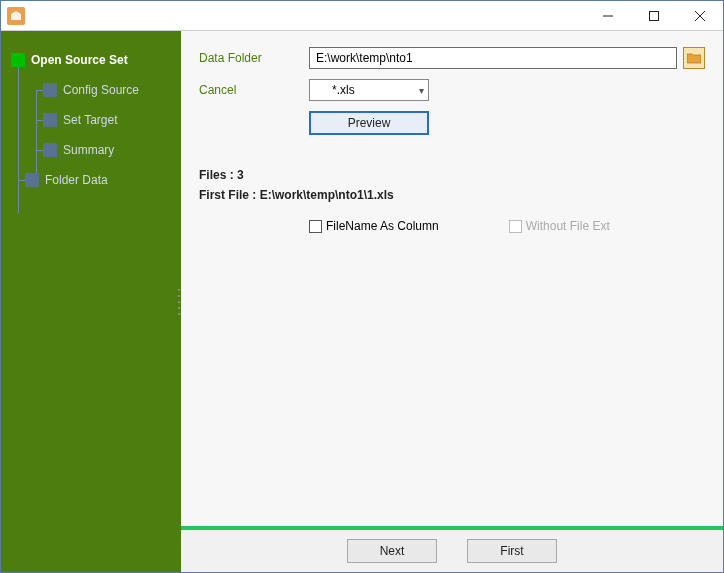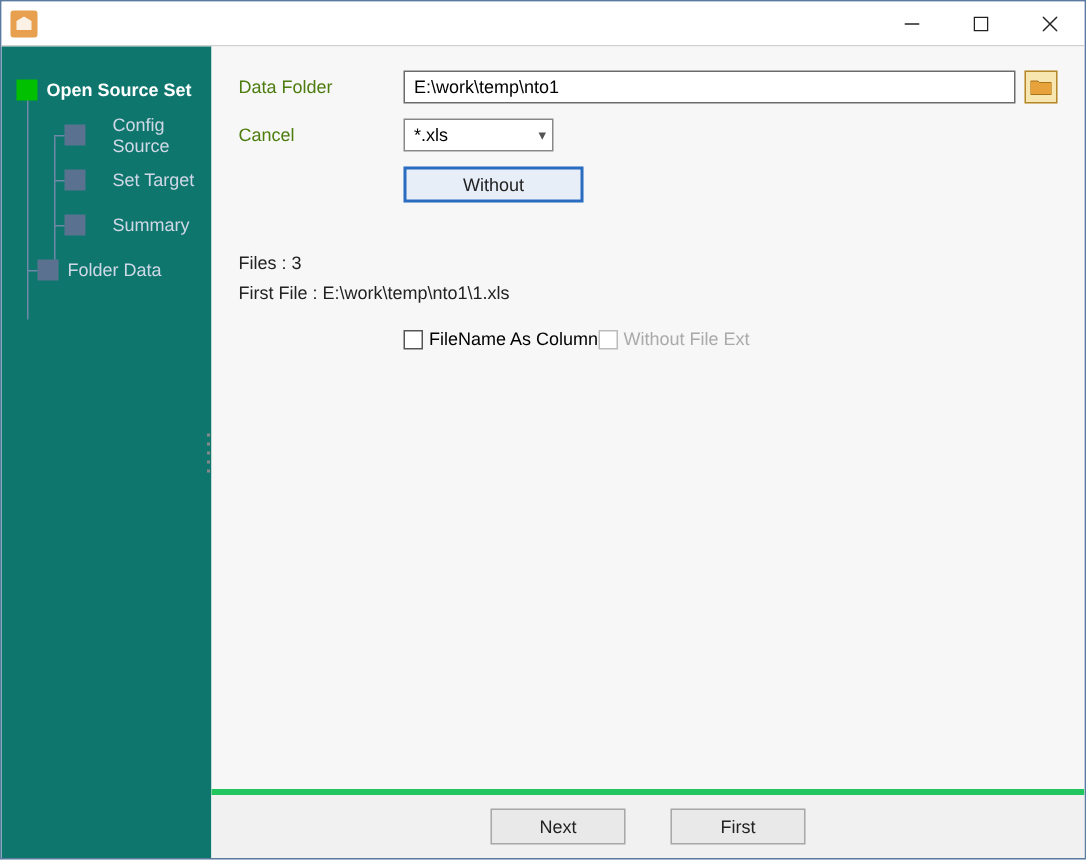--- a/index.html
+++ b/index.html
@@ -33,22 +33,22 @@
     width: 46px; height: 30px;
     display: flex; align-items: center; justify-content: center;
     font-size: 14px; color: #333;
   }
 
   .body-area {
     display: flex;
     height: calc(573px - 30px - 2px);
   }
   .sidebar {
-    width: 140px;
-    background: #0f766e;
+    width: 180px;
+    background: #4d7c0f;
     position: relative;
   }
   .tree {
     position: relative;
     padding-top: 14px;
   }
   .tree-line-v1 { position:absolute; left:17px; top:32px; width:1px; height:150px; background:#6f88a8; }
   .tree-line-v2 { position:absolute; left:35px; top:60px; width:1px; height:94px; background:#6f88a8; }
   .tree-item {
     position: relative;
@@ -61,21 +61,21 @@
   }
   .tree-item .box {
     width: 14px; height: 14px;
     background: #5a728f;
     margin-right: 6px;
     flex-shrink: 0;
   }
   .tree-item.active { color: #fff; font-weight: bold; }
   .tree-item.active .box { background: #00c000; }
   .tree-item.level0 { padding-left: 10px; }
-  .tree-item.level1 { padding-left: 42px; gap: 12px; }
+  .tree-item.level1 { padding-left: 42px; }
   .tree-item.level0b { padding-left: 24px; }
   .hconn { position:absolute; left:17px; width:7px; height:1px; background:#6f88a8; }
   .hconn2 { position:absolute; left:35px; width:7px; height:1px; background:#6f88a8; }
 
   .main {
     flex: 1;
     background: #f7f7f7;
     display: flex;
     flex-direction: column;
     position: relative;
@@ -99,25 +99,25 @@
   }
   .browse-btn {
     width: 22px; height: 22px;
     border: 1px solid #b58830;
     background: #f8e6b0;
     margin-left: 6px;
     display:flex; align-items:center; justify-content:center;
   }
   .browse-btn svg { width:14px; height:12px; }
   .combo {
-    width: 100px; height: 22px;
+    width: 120px; height: 22px;
     border: 1px solid #888;
     background: #fff;
     display: flex; align-items: center;
-    padding: 0 4px 0 6px;
+    padding: 0 4px 0 22px;
     justify-content: space-between;
   }
   .combo .chev { font-size:10px; color:#555; }
   .checkrow { display:flex; align-items:center; }
   .chk {
     width: 13px; height: 13px;
     border: 1px solid #555;
     background: #fff;
     margin-right: 4px;
     flex-shrink:0;
@@ -126,22 +126,22 @@
   .checkrow.disabled { color:#aaa; }
 
   .preview-btn {
     width: 120px; height: 24px;
     border: 2px solid #2a6dc0;
     background: #e7eef8;
     display:flex; align-items:center; justify-content:center;
     color:#222;
   }
 
-  .files-info { padding: 10px 18px 4px 18px; line-height: 20px; color:#222; }
-  .file-check-row { display:flex; padding: 10px 18px 10px 128px; }
+  .files-info { padding: 10px 18px 4px 18px; line-height: 20px; color:#222;font-weight:bold; }
+  .file-check-row { display:flex; padding: 10px 18px 10px 128px; gap: 70px; }
 
   .footer {
     margin-top: auto;
     height: 46px;
     border-top: 4px solid #22c55e;
     background: #f1f1f1;
     display:flex; align-items:center; justify-content:center;
     gap: 30px;
   }
   .btn {
@@ -241,21 +241,21 @@
         <div class="lbl">Cancel</div>
         <div class="combo">
           <span>*.xls</span>
           <span class="chev">▾</span>
         </div>
       </div>
 
 
       <div class="row" style="padding-left:110px; margin-top:6px;">
         <div class="preview-btn">
-          <span>Without</span>
+          <span>Preview</span>
         </div>
       </div>
     </div>
 
     <div class="files-info">
       <div>Files : 3</div>
       <div>First File : E:\work\temp\nto1\1.xls</div>
     </div>
 
     <div class="file-check-row">

